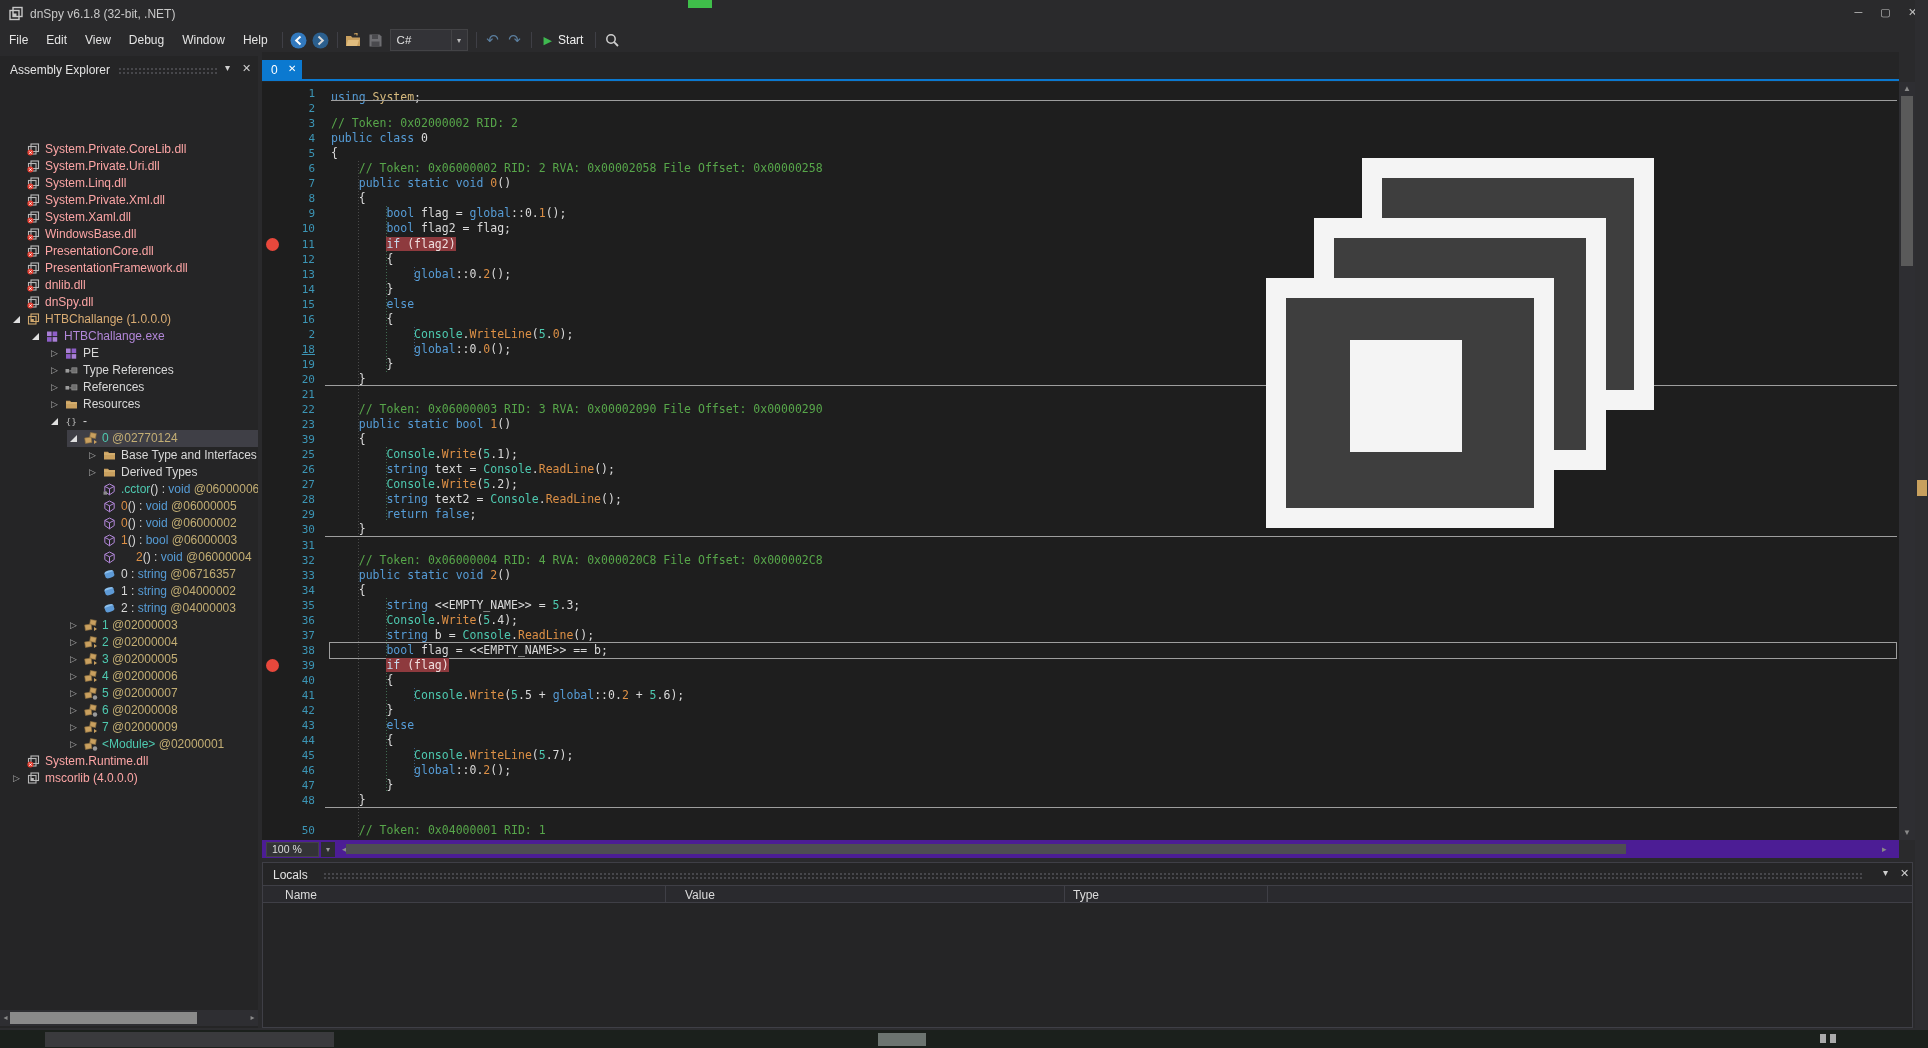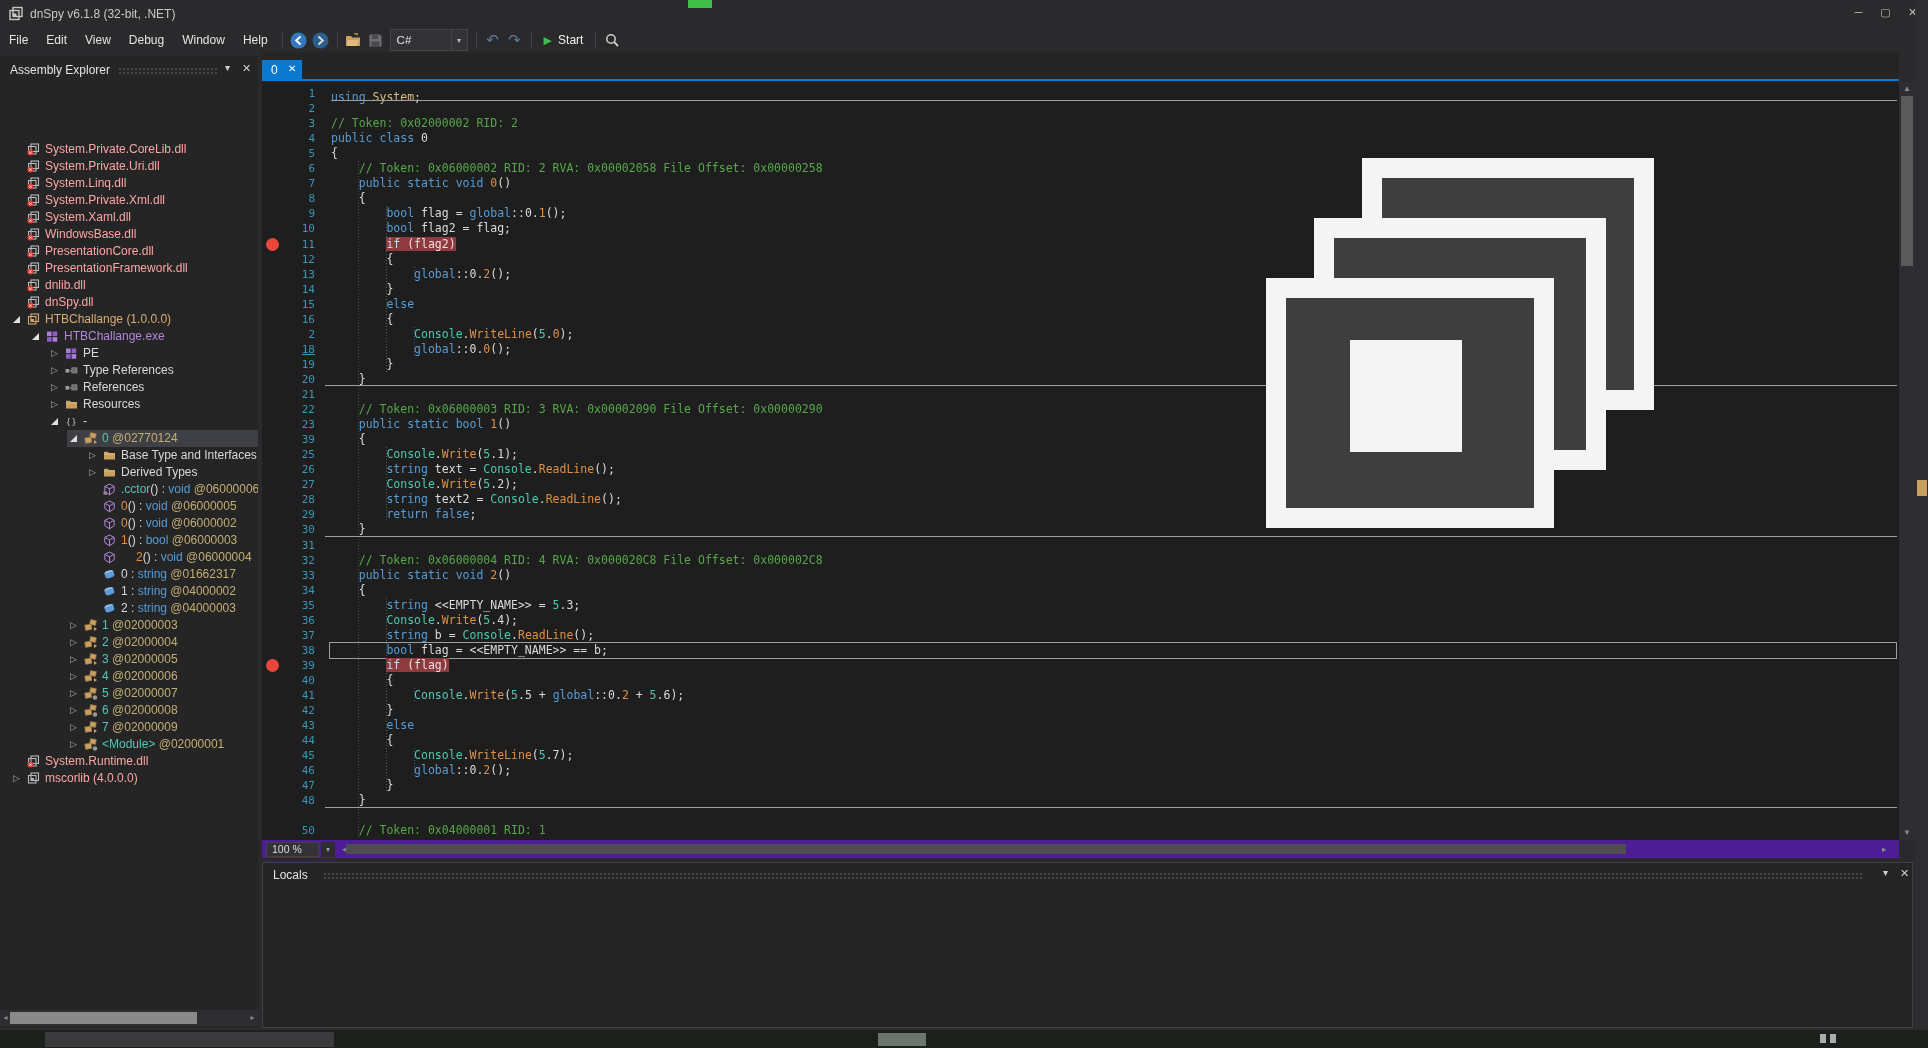--- a/index.html
+++ b/index.html
@@ -474,21 +474,21 @@
         </div>
         <div class="trow" style="top: 425px;">
           <span class="ticon" style="left: 103px;">
             <svg width="13" height="13" viewBox="0 0 13 13">
               <g transform="rotate(-18 6.5 6.5)">
                 <ellipse cx="6.5" cy="4.4" rx="4.6" ry="2" fill="#8CC0EE"></ellipse>
                 <path d="M1.9 4.4 V8 a4.6 2 0 0 0 9.2 0 V4.4" fill="#5E9AD6"></path>
               </g>
             </svg>
           </span>
-          <span class="tlabel" style="left: 121px;"><span class="tk-p">0 : </span><span class="tk-k">string</span><span class="tk-ad"> @01662317</span></span>
+          <span class="tlabel" style="left: 121px;"><span class="tk-p">0 : </span><span class="tk-k">string</span><span class="tk-ad"> @06716357</span></span>
         </div>
         <div class="trow" style="top: 442px;">
           <span class="ticon" style="left: 103px;">
             <svg width="13" height="13" viewBox="0 0 13 13">
               <g transform="rotate(-18 6.5 6.5)">
                 <ellipse cx="6.5" cy="4.4" rx="4.6" ry="2" fill="#8CC0EE"></ellipse>
                 <path d="M1.9 4.4 V8 a4.6 2 0 0 0 9.2 0 V4.4" fill="#5E9AD6"></path>
               </g>
             </svg>
           </span>
@@ -783,20 +783,28 @@
     <div class="vs-arrow" style="position:absolute;bottom:0;">▼</div>
   </div>
   <div class="rframe"></div>
   <div class="rmark"></div>
 
   <div class="locals">
     <span class="loc-title">Locals</span>
     <span class="head-dots dots" style="left:60px;top:9px;width:1540px;"></span>
     <span class="head-btn" style="left:1620px;top:4px;">▾</span>
     <span class="head-btn" style="left:1637px;top:4px;font-size:11px;">✕</span>
+    <div class="loc-head">
+      <span class="loc-col" style="left:22px;">Name</span>
+      <span class="loc-col" style="left:422px;">Value</span>
+      <span class="loc-col" style="left:810px;">Type</span>
+      <span class="loc-sep" style="left:402px;"></span>
+      <span class="loc-sep" style="left:801px;"></span>
+      <span class="loc-sep" style="left:1004px;"></span>
+    </div>
     <div style="position:absolute;left:0;top:40px;right:0;bottom:0;background:#252526;"></div>
   </div>
 
   <div class="bstrip"></div>
   <div class="taskbar">
     <div class="tb-seg1"></div>
     <div class="tb-blob"></div>
     <div class="tb-gl">
         <i></i>
         <i></i>

